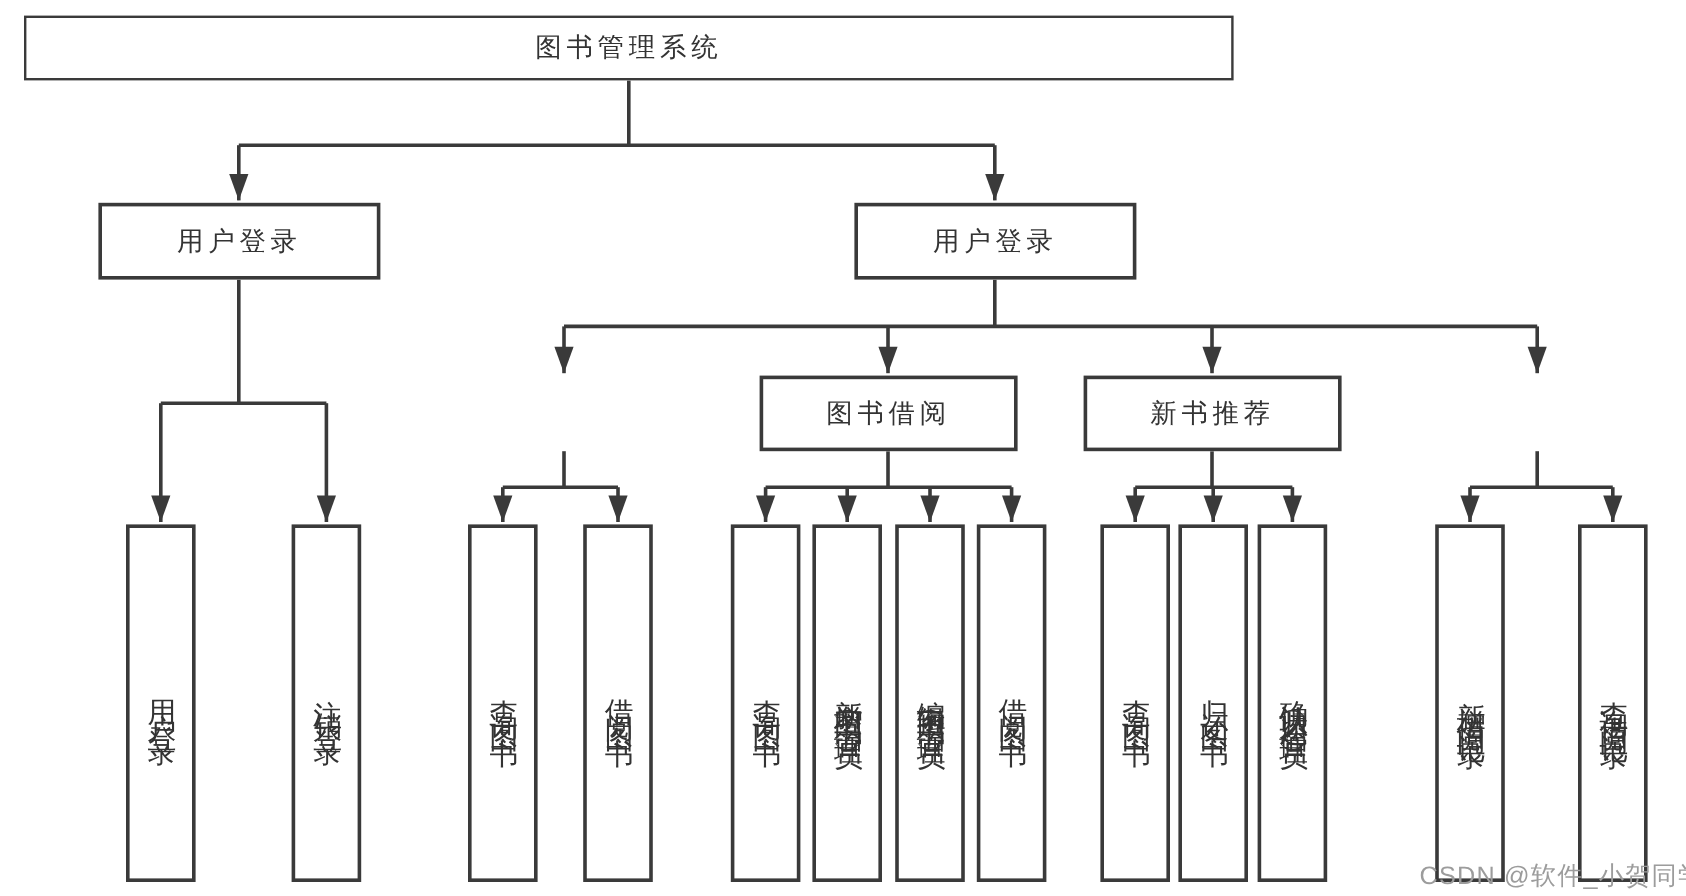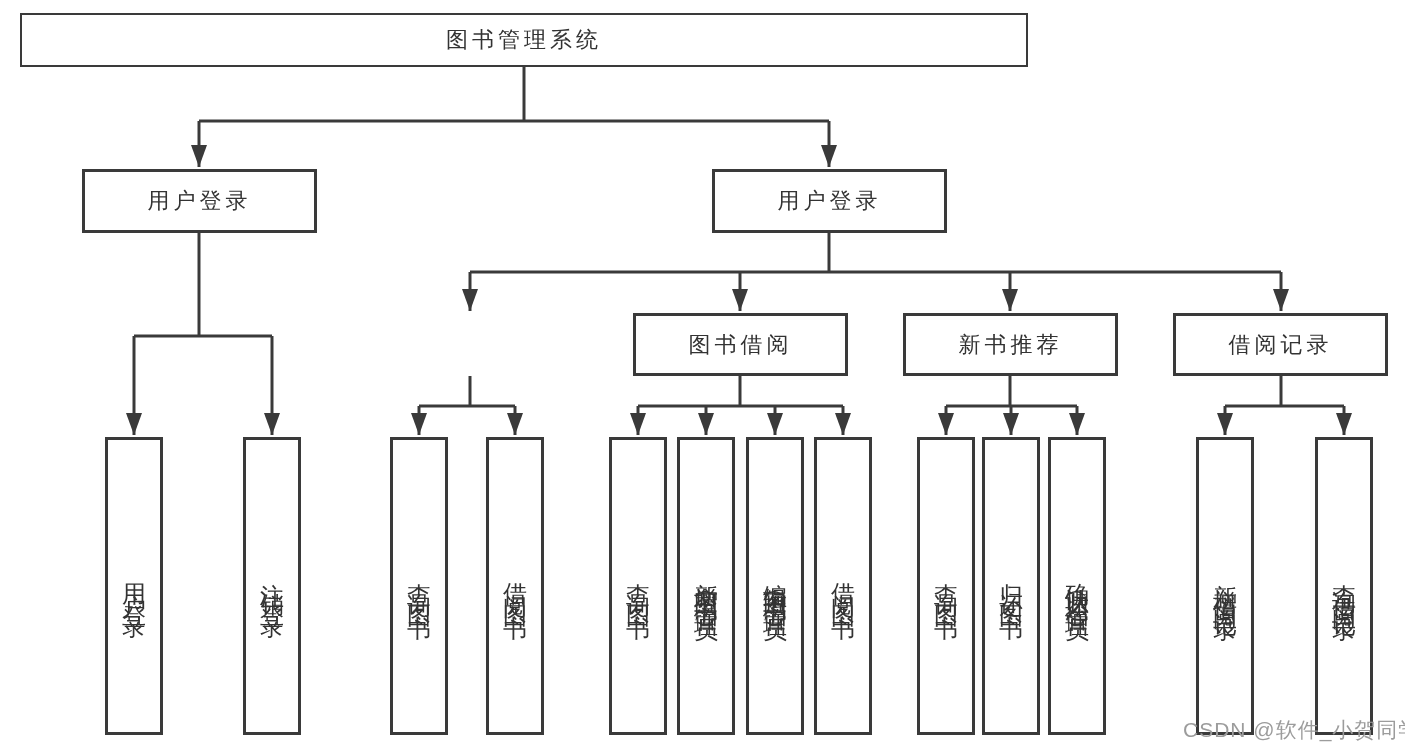--- a/index.html
+++ b/index.html
@@ -121,23 +121,20 @@
   <div class="node hbox lvl2" style="left:712px">
     <span>用户登录</span>
   </div>
 
   <div class="node hbox lvl3" style="left:633px">
     <span>图书借阅</span>
   </div>
   <div class="node hbox lvl3" style="left:903px">
     <span>新书推荐</span>
   </div>
-  <div class="node hbox lvl3" style="left:1173px">
-    <span>借阅记录</span>
-  </div>
 
   <div class="node leaf" style="left:105px">
     <span class="vtext">用户登录</span>
   </div>
   <div class="node leaf" style="left:243px">
     <span class="vtext">注销登录</span>
   </div>
 
   <div class="node leaf" style="left:390px">
     <span class="vtext">查询图书</span>

